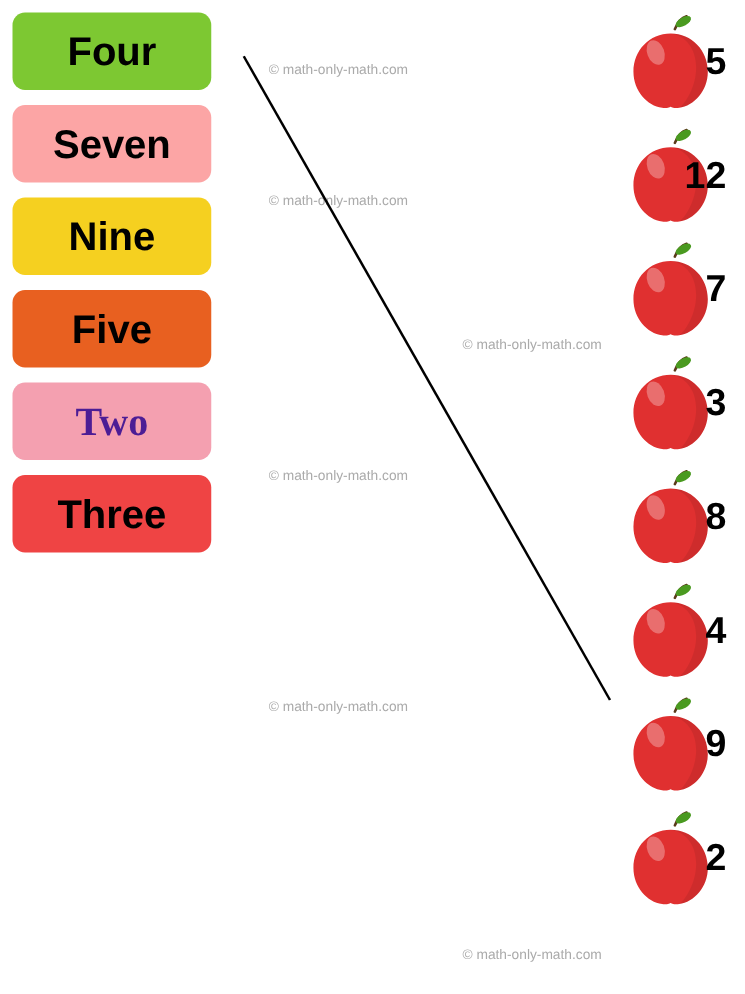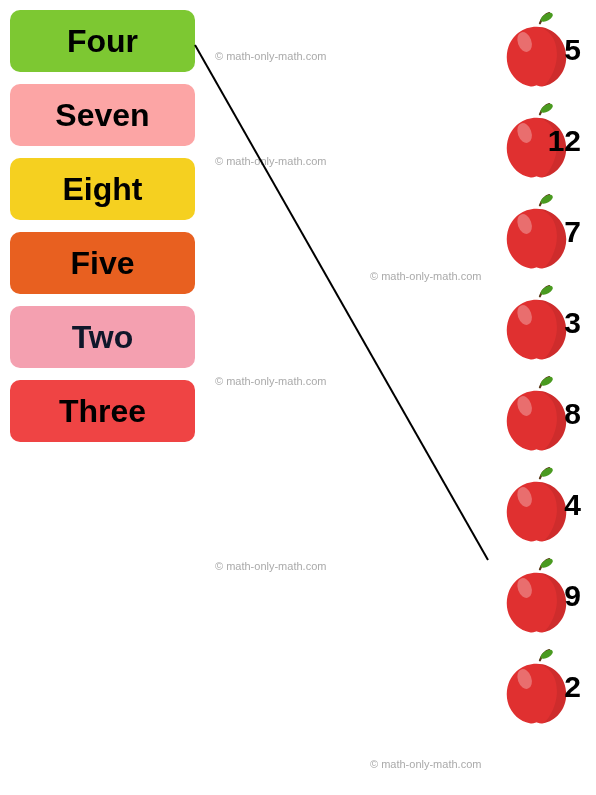--- a/index.html
+++ b/index.html
@@ -23,21 +23,21 @@
     .left-column {
       position: absolute;
       left: 10px;
       top: 10px;
       display: flex;
       flex-direction: column;
       gap: 0px;
     }
 
     .word-label {
-      width: 185px;
+      width: 159px;
       height: 62px;
       border-radius: 10px;
       display: flex;
       align-items: center;
       justify-content: center;
       font-size: 32px;
       font-weight: bold;
       color: black;
       margin-bottom: 12px;
     }
@@ -91,23 +91,23 @@
 <div class="watermark" style="top:50px; left:215px">© math-only-math.com</div>
 <div class="watermark" style="top:155px; left:215px">© math-only-math.com</div>
 <div class="watermark" style="top:270px; left:370px">© math-only-math.com</div>
 <div class="watermark" style="top:375px; left:215px">© math-only-math.com</div>
 <div class="watermark" style="top:560px; left:215px">© math-only-math.com</div>
 <div class="watermark" style="top:758px; left:370px">© math-only-math.com</div>
 
 <div class="left-column">
 <div class="word-label" style="background: rgb(125, 200, 50); color: black;">Four</div>
     <div class="word-label" style="background: #fca5a5; color: black;">Seven</div>
-    <div class="word-label" style="background: rgb(245, 208, 32); color: black;">Eight</div>
+    <div class="word-label" style="background: rgb(245, 208, 32); color: black;">Nine</div>
     <div class="word-label" style="background: rgb(232, 96, 32); color: black;">Five</div>
-    <div class="word-label" style="background: rgb(244, 160, 176); color: #0f172a;">Two</div>
+    <div class="word-label" style="background: rgb(244, 160, 176); color: #4c1d95; font-family: Liberation Serif, serif;">Two</div>
     <div class="word-label" style="background: #ef4444; color: black;">Three</div>
   </div>
 
 <div class="right-column">
 <div class="apple-item">
       <svg class="apple-svg" viewBox="0 0 100 100" xmlns="http://www.w3.org/2000/svg">
 
         <path d="M54 18 Q58 8 65 6" stroke="#5a3a1a" stroke-width="2.5" fill="none" stroke-linecap="round"></path>
 
         <ellipse cx="62" cy="11" rx="8" ry="4" fill="#4a9a20" transform="rotate(-30 62 11)"></ellipse>

